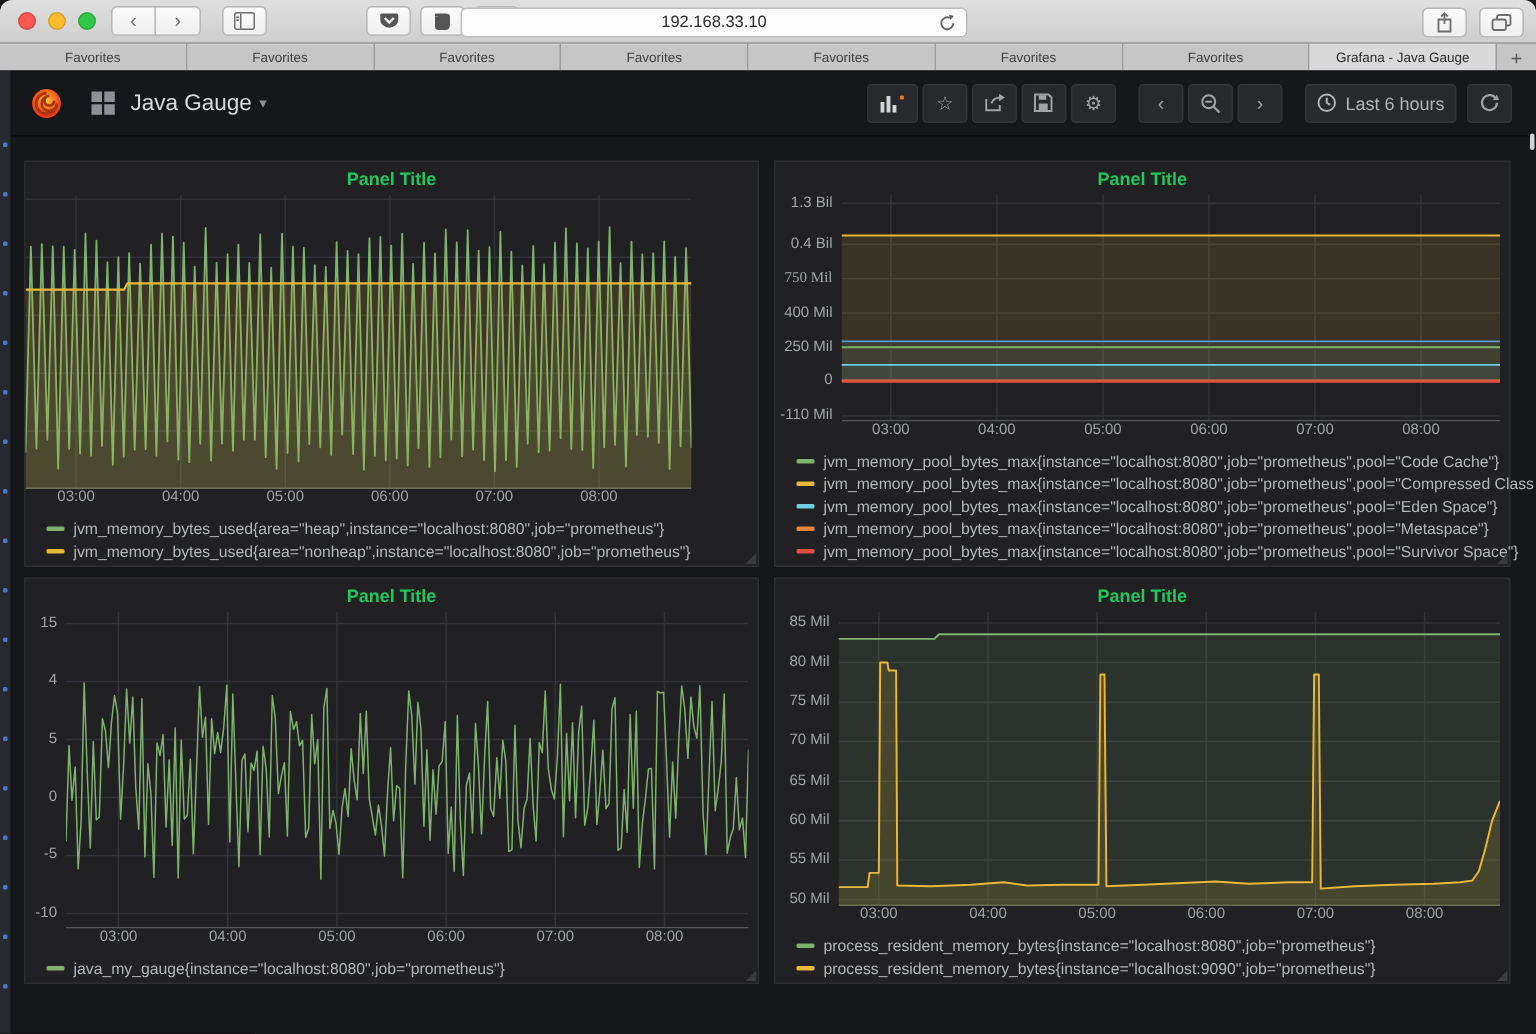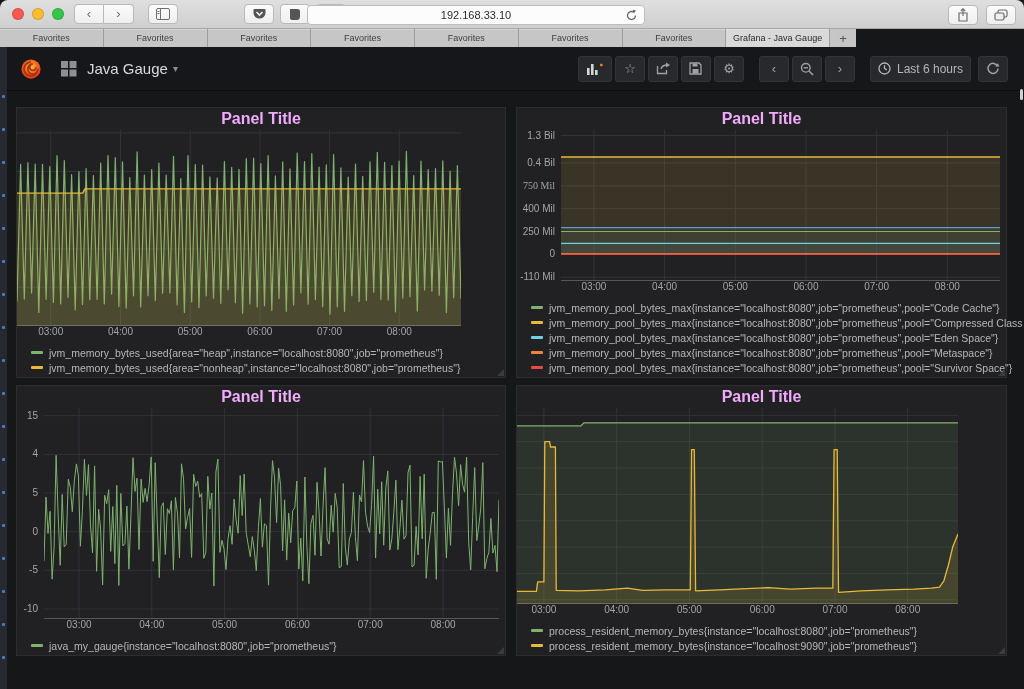--- a/index.html
+++ b/index.html
@@ -18,21 +18,21 @@
   .tb-group{display:flex;margin-left:10px;}
   .tb-group .tb-btn{margin-left:0;border-radius:0;border-left-width:0;}
   .tb-group .tb-btn:first-child{border-radius:4px 0 0 4px;border-left-width:1px;}
   .tb-group .tb-btn:last-child{border-radius:0 4px 4px 0;}
   #urlfield{position:absolute;left:307px;top:5px;width:338px;height:20px;background:#fcfcfc;
     border:1px solid #bdbdbd;border-radius:4px;font-size:11px;color:#2b2b2b;
     display:flex;align-items:center;justify-content:center;}
   #urlfield .reload{position:absolute;right:6px;top:3px;}
   .tb-right{position:absolute;right:8px;top:5px;display:flex;gap:8px;}
 
-  #tabbar{position:absolute;left:0;top:29px;width:856px;height:18px;background:#b9b9b9;display:flex;}
+  #tabbar{position:absolute;left:0;top:29px;width:1024px;height:18px;background:#b9b9b9;display:flex;}
   .tab{flex:1;border-right:1px solid #9d9d9d;background:#c6c6c6;color:#404040;font-size:9px;
     display:flex;align-items:center;justify-content:center;box-shadow:inset 0 1px 0 rgba(255,255,255,.25);}
   .tab.active{background:#d9d9d9;color:#2b2b2b;}
   .tab-new{width:26px;flex:none;background:#c6c6c6;color:#555;font-size:13px;
     display:flex;align-items:center;justify-content:center;}
 
   
   #page{position:absolute;left:0;top:47px;width:1024px;height:642px;background:#161719;}
   #edge-strip{position:absolute;left:0;top:0;width:7px;height:642px;background:#262a30;}
   #edge-strip i{position:absolute;left:2px;width:3px;height:3px;border-radius:1px;display:block;}
@@ -44,21 +44,21 @@
   .caret{color:#8a8d90;font-size:10px;margin-left:5px;}
   .gbtn{height:26px;min-width:30px;background:#28292c;border:1px solid #323437;border-radius:3px;
     color:#9fa2a5;display:flex;align-items:center;justify-content:center;font-size:13px;margin-left:3px;padding:0 7px;}
   .gbtn svg{display:block;}
   #nav-right{margin-left:auto;display:flex;align-items:center;margin-right:16px;}
   .gap{width:12px;}
   #time-btn span{font-size:12px;color:#b3b6b9;margin-left:6px;font-weight:500;}
 
   
   .panel{position:absolute;background:#212124;border:1px solid #2c2d30;display:flex;flex-direction:column;}
-  .p-title{height:22px;line-height:22px;text-align:center;color:#f0abfc;font-size:16px;font-weight:bold;flex:none;cursor:pointer;}
+  .p-title{height:22px;line-height:22px;text-align:center;color:#22c55e;font-size:12px;font-weight:bold;flex:none;cursor:pointer;}
   .chart-row{display:flex;flex:1;padding-right:6px;}
   .yaxis{position:relative;flex:none;}
   .yaxis span{position:absolute;right:6px;color:#a2a5a8;font-size:10px;white-space:nowrap;}
   .plot{position:relative;flex:1;}
   .plot svg{display:block;}
   .xlabels{position:relative;height:15px;}
   .xlabels span{position:absolute;width:36px;margin-left:-18px;text-align:center;color:#a2a5a8;font-size:10px;}
   .legend{flex:none;padding:2px 0 2px 14px;}
   .legend-row{height:15px;display:flex;align-items:center;cursor:pointer;}
   .swatch{width:12px;height:3px;border-radius:1px;margin-right:6px;flex:none;}
@@ -389,20 +389,30 @@
             <div class="legend-row">
               <i class="swatch" style="background: rgb(126, 178, 109);"></i>
               <span>java_my_gauge{instance="localhost:8080",job="prometheus"}</span>
             </div>
           </div>
           <div class="resize"></div>
         </div>
         <div class="panel" style="left: 516px; top: 338px; width: 491px; height: 271px;">
           <div class="p-title">Panel Title</div>
           <div class="chart-row">
+            <div class="yaxis" style="width: 42px;">
+              <span style="top: 1.37634px;">85 Mil</span>
+              <span style="top: 27.7204px;">80 Mil</span>
+              <span style="top: 54.0645px;">75 Mil</span>
+              <span style="top: 80.4086px;">70 Mil</span>
+              <span style="top: 106.753px;">65 Mil</span>
+              <span style="top: 133.097px;">60 Mil</span>
+              <span style="top: 159.441px;">55 Mil</span>
+              <span style="top: 185.785px;">50 Mil</span>
+            </div>
             <div class="plot">
               <svg width="441" height="196">
                 <line x1="0" y1="7.4" x2="441" y2="7.4" stroke="#313338" stroke-width="1"></line>
                 <line x1="0" y1="33.7" x2="441" y2="33.7" stroke="#313338" stroke-width="1"></line>
                 <line x1="0" y1="60.1" x2="441" y2="60.1" stroke="#313338" stroke-width="1"></line>
                 <line x1="0" y1="86.4" x2="441" y2="86.4" stroke="#313338" stroke-width="1"></line>
                 <line x1="0" y1="112.8" x2="441" y2="112.8" stroke="#313338" stroke-width="1"></line>
                 <line x1="0" y1="139.1" x2="441" y2="139.1" stroke="#313338" stroke-width="1"></line>
                 <line x1="0" y1="165.4" x2="441" y2="165.4" stroke="#313338" stroke-width="1"></line>
                 <line x1="0" y1="191.8" x2="441" y2="191.8" stroke="#313338" stroke-width="1"></line>

